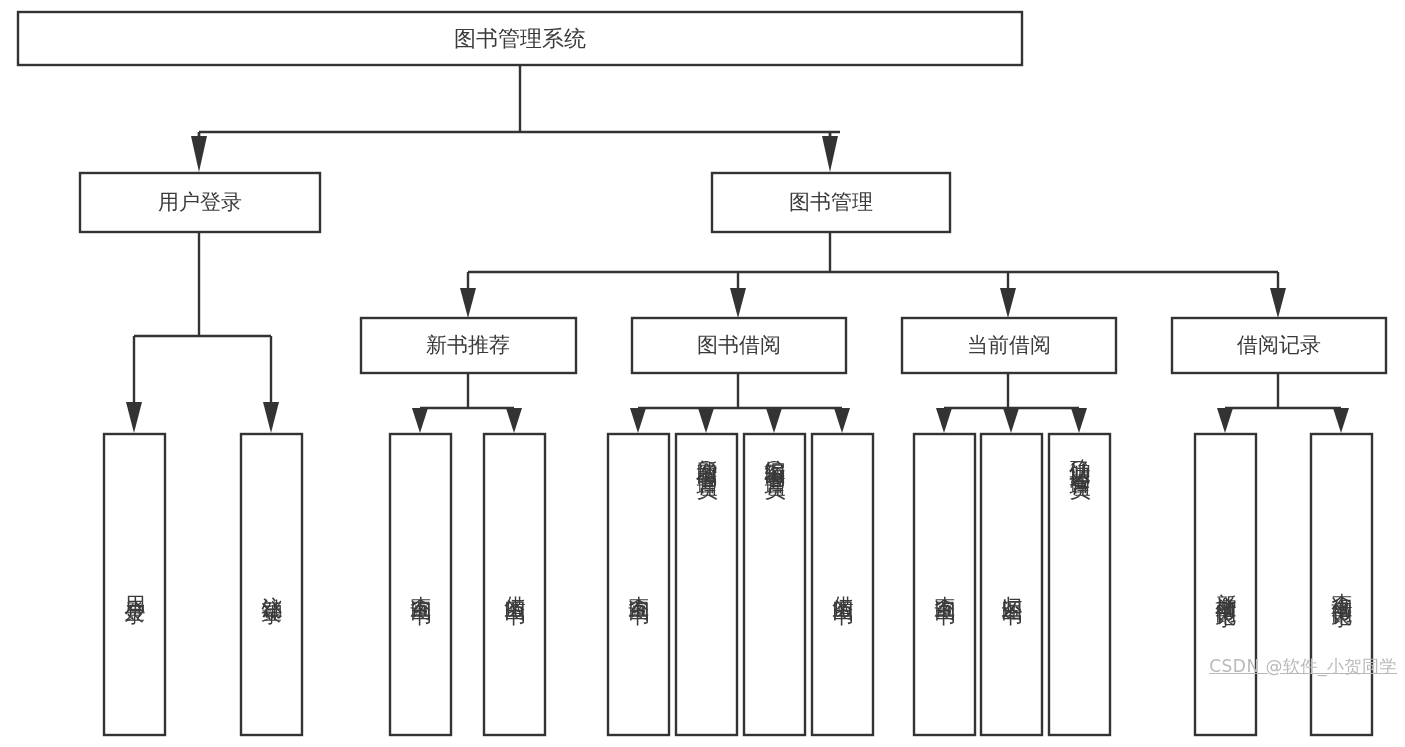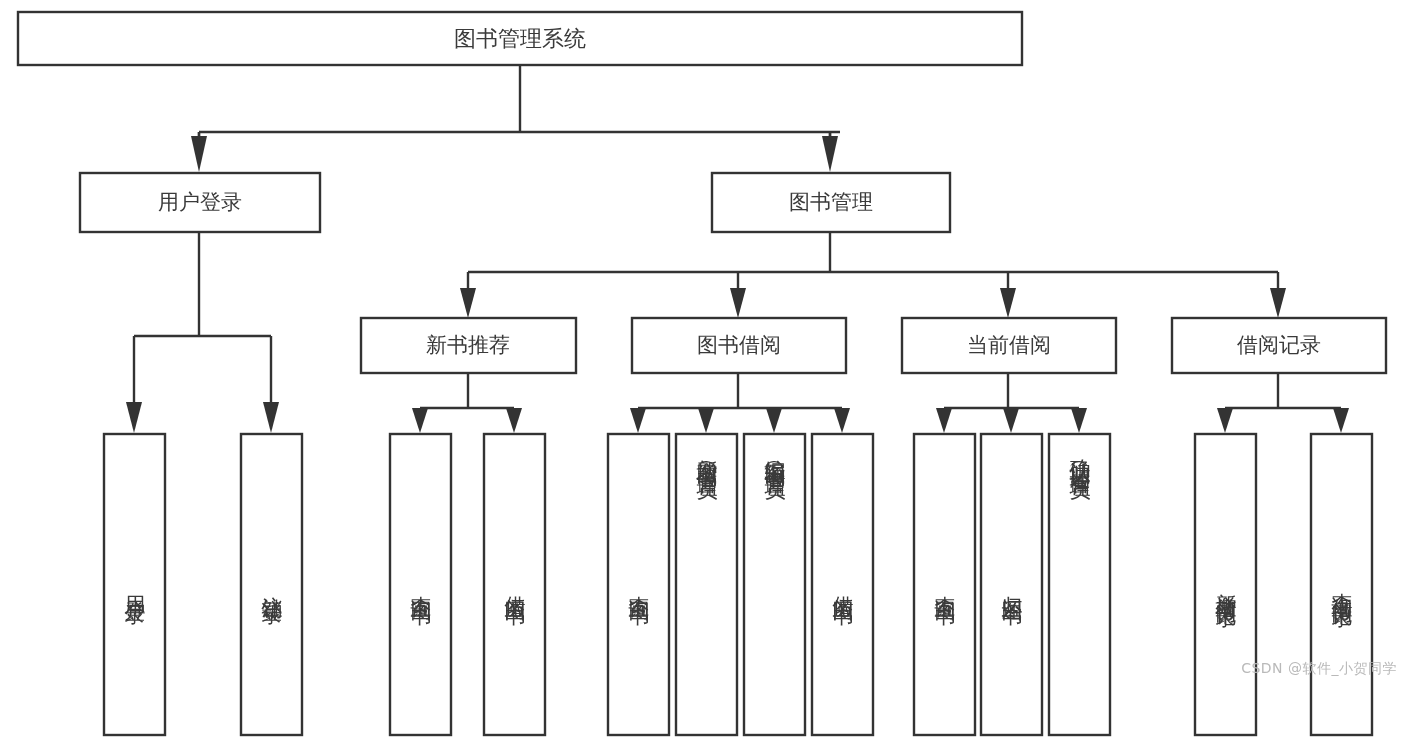--- a/index.html
+++ b/index.html
@@ -68,24 +68,25 @@
     white-space: nowrap;
     pointer-events: none;
     user-select: none;
   }
   .watermark {
     position: absolute;
     right: 8px;
     bottom: 6px;
     color: #b9b9b9;
     font-family: "DejaVu Sans", "Liberation Sans", sans-serif;
-    font-size: 14px;
+    font-size: 17px;
     letter-spacing: 0.5px;
     white-space: nowrap;
     user-select: none;
+    text-decoration: underline;
   }
 </style>
 </head>
 <body>
 
 <div id="diagram-root">
 
   <svg class="diagram-canvas" viewBox="0 0 1405 747">
 
     <g>

